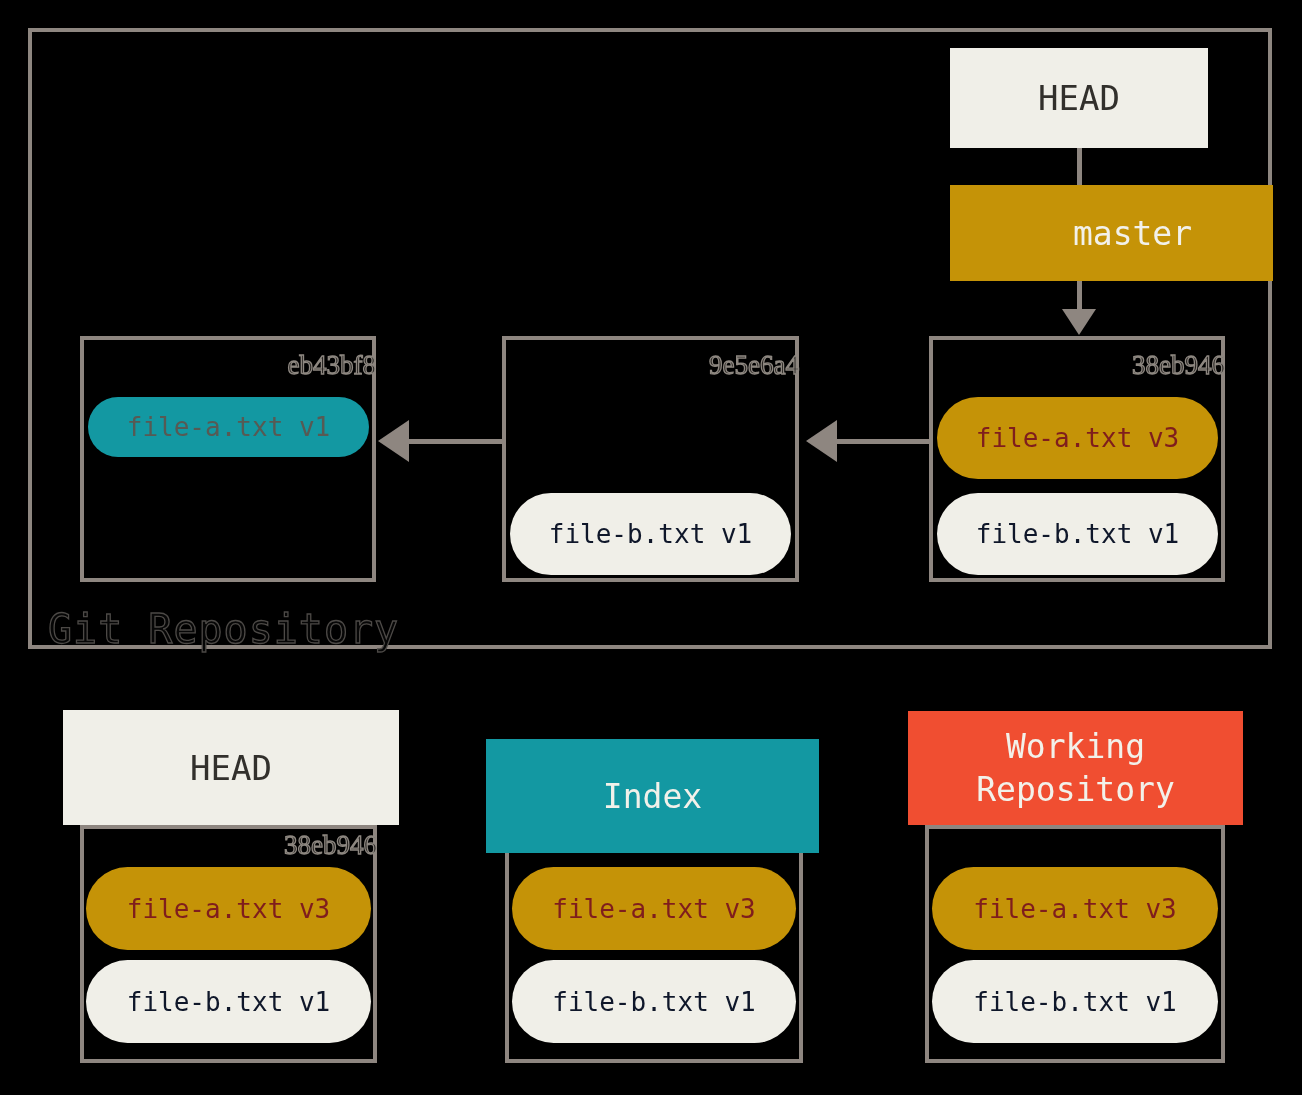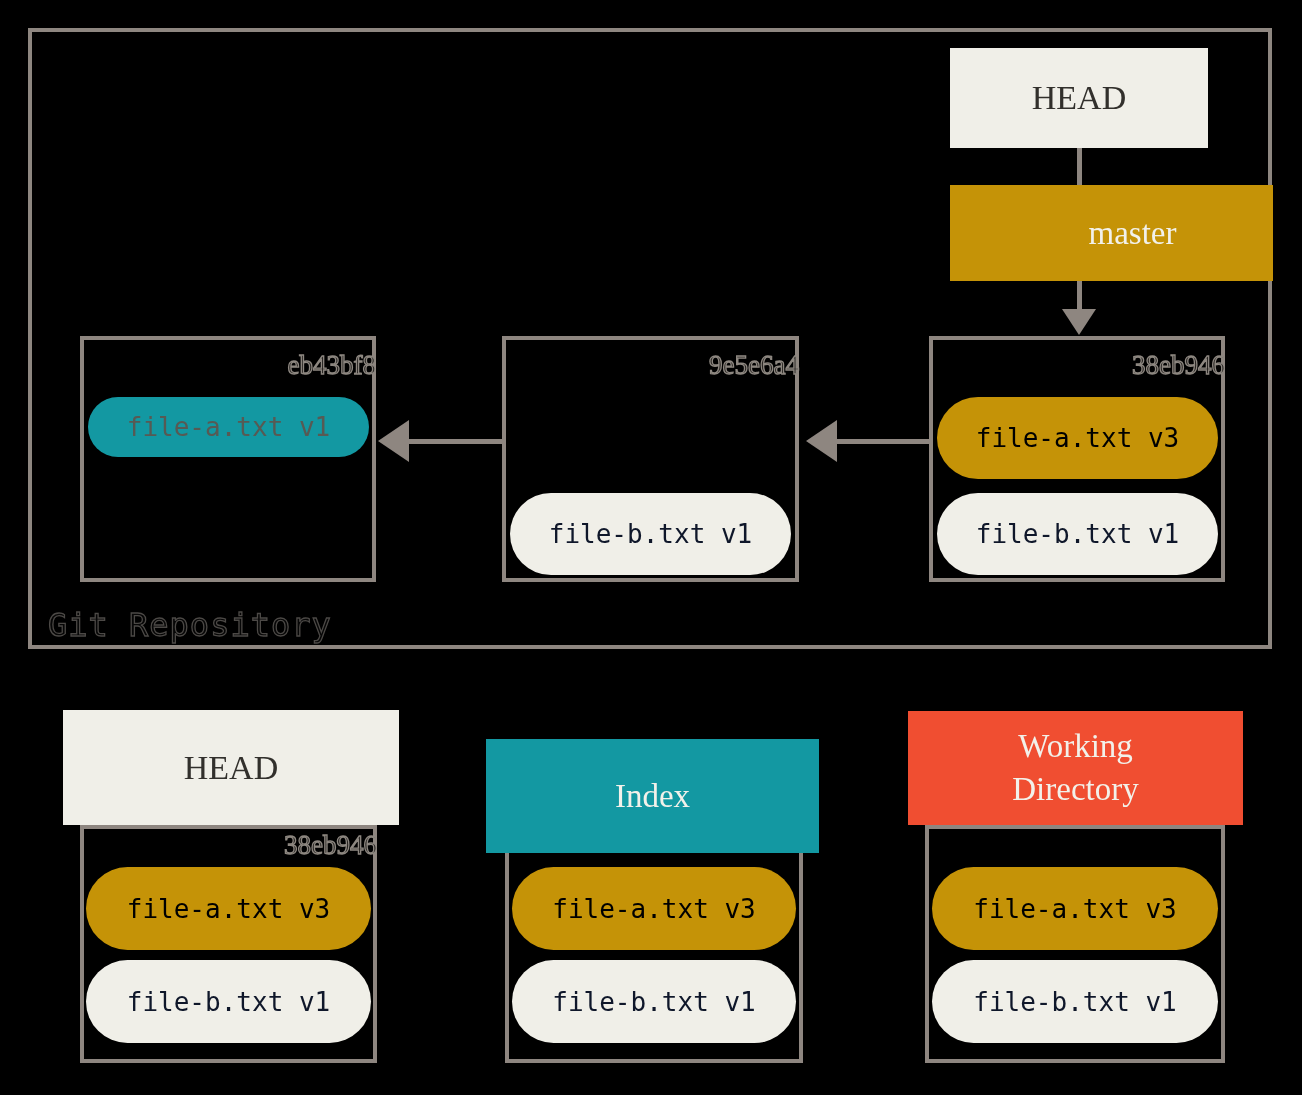--- a/index.html
+++ b/index.html
@@ -11,36 +11,36 @@
   
   .outlined { color:#8d8780; }
   .outlined-dark { color:#4c4946; }
   @supports (-webkit-text-stroke: 1px #000) {
     .outlined { color:#262320; -webkit-text-stroke:1.3px #8d8780; }
     .outlined-dark { color:#060606; -webkit-text-stroke:1.3px #4c4946; }
   }
   
   .frame { border:4px solid #8e8680; background:transparent; }
   .header { display:flex; align-items:center; justify-content:center;
-            font-size:33px; text-align:center;font-family:Liberation Serif, serif; }
+            font-size:33px; text-align:center; }
   .header.offwhite { background:#f0efe8; color:#32302c; }
   .header.teal     { background:#1398a2; color:#f2f1ea;margin-top:28px; }
   .header.red      { background:#f04e31; color:#f2f1ea; }
   .header.gold     { background:#c59307; color:#f2f1ea; }
   .pre { white-space:pre-line; line-height:43px; }
   
   .pill { border-radius:999px; display:flex; align-items:center; justify-content:center;
           font-size:26px; }
   .pill.teal     { background:#1398a2; color:#575a54; }
   .pill.red      { background:#f04e31; color:#6e625c; }
-  .pill.gold     { background:#c59307; color:#000000; }
+  .pill.gold     { background:#c59307; color:#7f1d1d; }
   .pill.offwhite { background:#f0efe8; color:#0f172a; }
   
   .hash { font-size:27px; text-align:right;font-family:Liberation Serif, serif; }
-  .repo-label { font-size:32px; letter-spacing:1px; }
+  .repo-label { font-size:40px; letter-spacing:1px; }
   
   .vline { width:5px; background:#8e8680; }
   .hline { height:5px; background:#8e8680; }
   .tri-down { width:0; height:0;
     border-left:17px solid transparent; border-right:17px solid transparent;
     border-top:26px solid #8e8680; }
   .tri-left { width:0; height:0;
     border-top:21px solid transparent; border-bottom:21px solid transparent;
     border-right:31px solid #8e8680; }
 </style>
@@ -111,21 +111,21 @@
   <div class="abs pill gold" style="left:512px; top:867px; width:284px; height:83px;">
     <span>file-a.txt v3</span>
   </div>
   <div class="abs pill offwhite" style="left:512px; top:960px; width:284px; height:83px;">
     <span>file-b.txt v1</span>
   </div>
 
   <div class="abs frame" style="left:925px; top:825px; width:300px; height:238px;"></div>
   <div class="abs header red" style="left:908px; top:711px; width:335px; height:114px;">
     <span class="pre">Working
-Directory</span>
+Repository</span>
   </div>
   <div class="abs pill gold" style="left:932px; top:867px; width:286px; height:83px;">
     <span>file-a.txt v3</span>
   </div>
   <div class="abs pill offwhite" style="left:932px; top:960px; width:286px; height:83px;">
     <span>file-b.txt v1</span>
   </div>
 
 </div>
 

